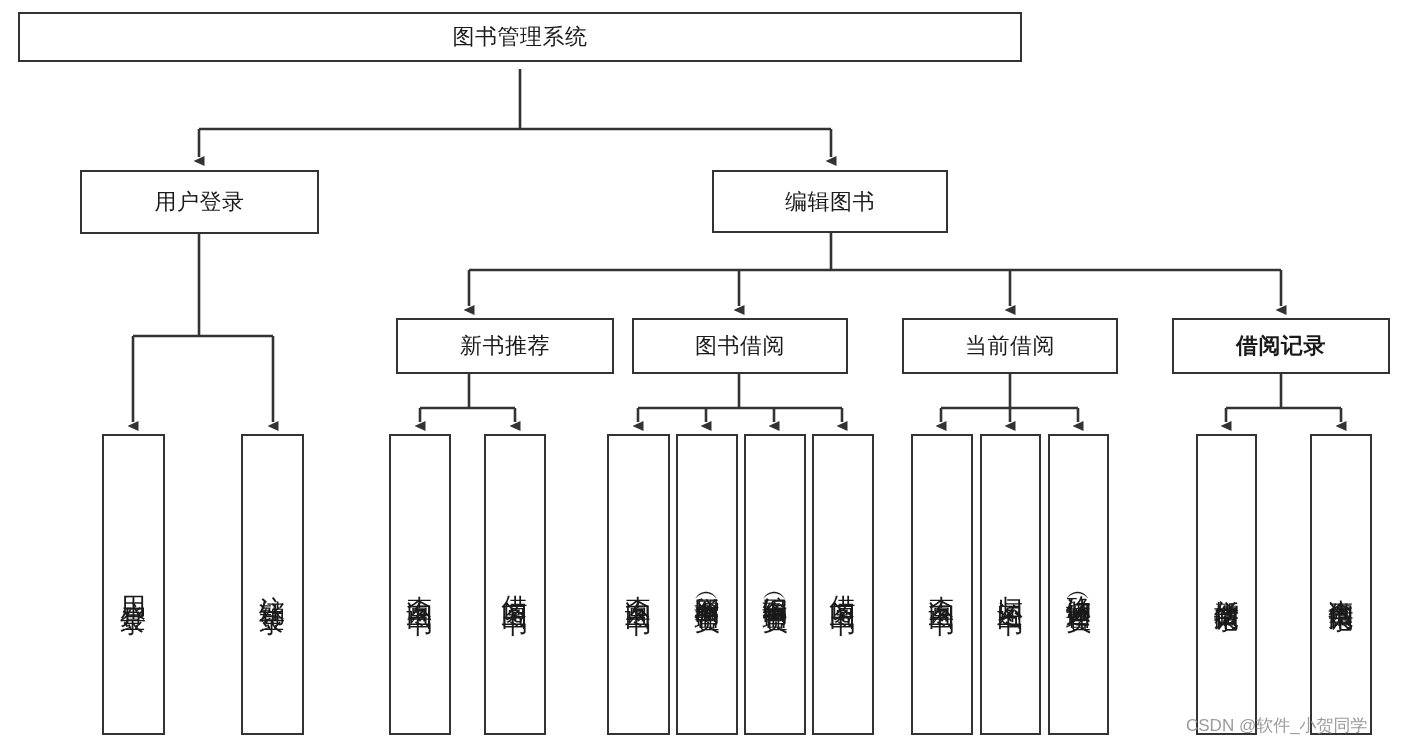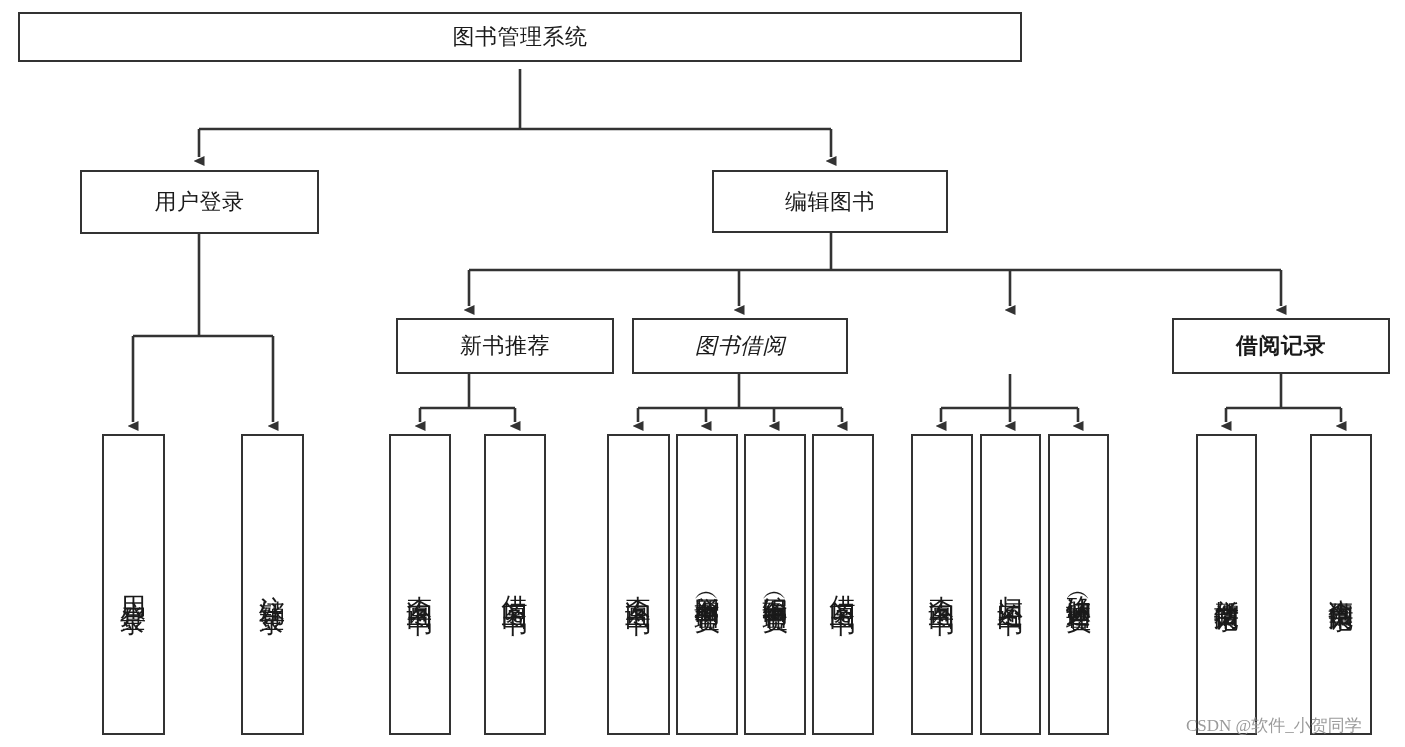--- a/index.html
+++ b/index.html
@@ -73,21 +73,21 @@
     letter-spacing: 2px;
   }
   .watermark {
     position: absolute;
     left: 1186px;
     top: 714px;
     font-size: 17px;
     color: #9b9b9b;
     white-space: nowrap;
     z-index: 3;
-    font-family: Liberation Serif, serif;
+    font-family: Liberation Sans, sans-serif;
   }
 </style>
 </head>
 <body>
 
 <div id="canvas">
 
   <svg class="edges" viewBox="0 0 1405 747" xmlns="http://www.w3.org/2000/svg">
     <defs>
       <marker id="arrow" markerWidth="10" markerHeight="11" refX="1" refY="5.5" orient="auto" markerUnits="userSpaceOnUse">
@@ -145,22 +145,25 @@
   <div class="node horiz" style="left:80px; top:170px; width:239px; height:64px;">
     <span class="node-label">用户登录</span>
   </div>
   <div class="node horiz" style="left:712px; top:170px; width:236px; height:63px;">
     <span class="node-label">编辑图书</span>
   </div>
 
   <div class="node horiz" style="left:360px; top:318px; width:218px; height:56px;margin-left:36px;">
     <span class="node-label">新书推荐</span>
   </div>
-  <div class="node horiz" style="left:632px; top:318px; width:216px; height:56px;font-style:italic;">
+  <div class="node horiz" style="left:632px; top:318px; width:216px; height:56px;">
     <span class="node-label">图书借阅</span>
+  </div>
+  <div class="node horiz" style="left:902px; top:318px; width:216px; height:56px;">
+    <span class="node-label">当前借阅</span>
   </div>
   <div class="node horiz" style="left:1172px; top:318px; width:218px; height:56px;font-weight:bold;">
     <span class="node-label">借阅记录</span>
   </div>
 
   <div class="node vert" style="left:102px; top:434px; width:63px; height:301px;">
     <span class="node-label">用户登录</span>
   </div>
   <div class="node vert" style="left:241px; top:434px; width:63px; height:301px;">
     <span class="node-label">注销登录</span>

